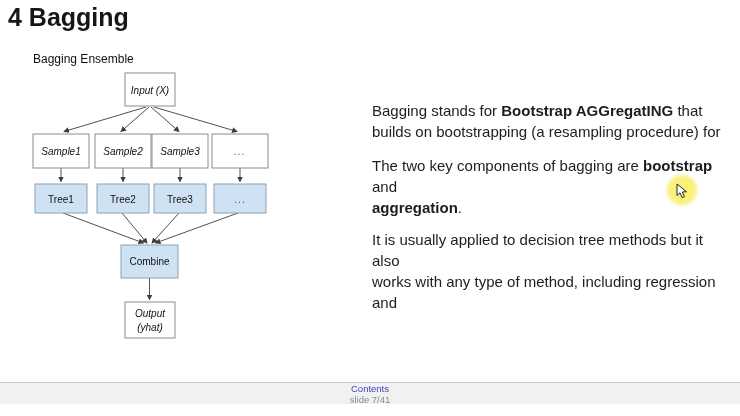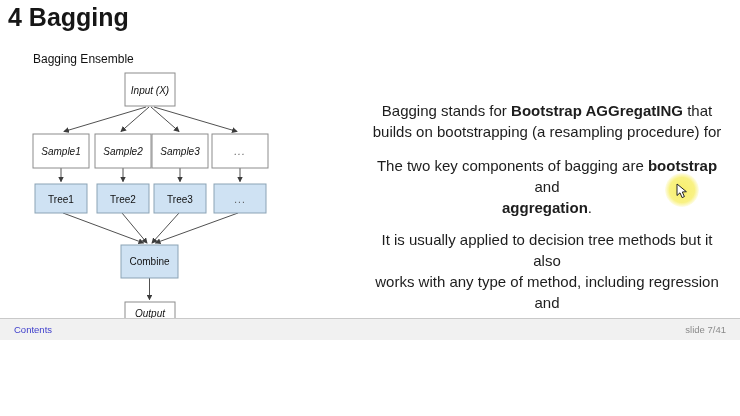--- a/index.html
+++ b/index.html
@@ -1,37 +1,37 @@
 <!DOCTYPE html>
 <html><head>
 <meta charset="utf-8">
 <style>
   html,body{margin:0;padding:0;background:#ffffff;}
-  .slide{position:relative;width:740px;height:340px;background:#ffffff;overflow:hidden;
+  .slide{position:relative;width:740px;height:404px;background:#ffffff;overflow:hidden;
          font-family:"Liberation Sans",sans-serif;color:#1d1d1d;}
   .title{position:absolute;left:8px;top:3px;font-size:25px;font-weight:600;color:#161616;}
   .diagram-heading{position:absolute;left:33px;top:52px;font-size:12px;font-weight:normal;color:#111;}
   svg.diagram{position:absolute;left:0;top:0;}
   svg.diagram .plain{fill:#ffffff;stroke:#8c8c8c;stroke-width:1;}
   svg.diagram .filled{stroke:#8ba3b5;stroke-width:1;}
   svg.diagram line{stroke:#3c3c3c;stroke-width:0.9;}
   svg.diagram text{font-family:"Liberation Sans",sans-serif;font-size:10px;fill:#111;}
   svg.diagram text.italic{font-style:italic;}
   svg.diagram text.dots{fill:#555;letter-spacing:1px;}
-  .textcol{position:absolute;left:372px;top:100px;width:350px;font-size:15px;line-height:21px;text-align:center;}
+  .textcol{position:absolute;left:372px;top:100px;width:350px;font-size:15px;line-height:21px;}
   .para{margin:0 0 13px 0;}
   .para.p2{margin-bottom:11px;}
   .para b{font-weight:bold;}
   .cursor-glow{position:absolute;left:665px;top:173px;width:34px;height:34px;border-radius:50%;
     background:radial-gradient(circle, rgba(247,238,100,0.95) 0%, rgba(247,238,100,0.8) 52%, rgba(247,238,100,0) 74%);
     mix-blend-mode:multiply;pointer-events:none;}
   .cursor-arrow{position:absolute;left:676px;top:183px;}
   .footer{position:absolute;left:0;bottom:0;width:740px;height:22px;background:#f1f1f1;
     border-top:1px solid #c9c9c9;box-sizing:border-box;font-size:9.5px;
-    display:flex;align-items:center;justify-content:space-between;padding:0 14px;}
+    display:flex;align-items:center;justify-content:space-between;padding:0 14px;flex-direction:column;}
   .contents{color:#4040cc;text-decoration:none;cursor:pointer;}
   .slidenum{color:#8a8a8a;}
 </style>
 </head>
 <body>
 
 <div class="slide">
 
   <div class="title">4 Bagging</div>
 

